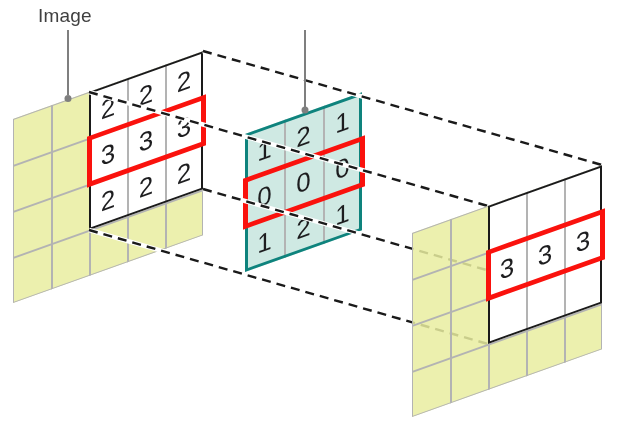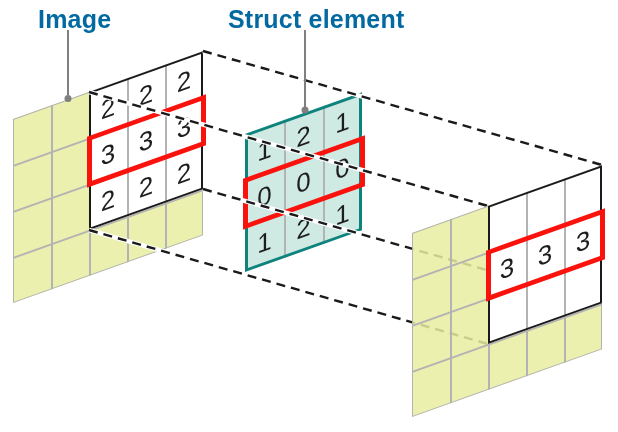--- a/index.html
+++ b/index.html
@@ -33,21 +33,21 @@
   .c0{left:19px;} .c1{left:57px;} .c2{left:95px;}
   .sc0{left:19.5px;} .sc1{left:58.5px;} .sc2{left:97.5px;}
   .r0{top:23px;} .r1{top:69px;} .r2{top:115px;}
   
   .lines-svg{position:absolute;left:0;top:0;z-index:3;pointer-events:none;}
   .casing{stroke:#ffffff;stroke-width:4.5;fill:none;}
   .dash{stroke:#1a1a1a;stroke-width:2.4;stroke-dasharray:9 6;fill:none;}
   .leader{stroke:#7f7f7f;stroke-width:2;fill:none;}
   .leader-dot{fill:#7f7f7f;stroke:none;}
   
-  .label{position:absolute;z-index:5;font-size:25px;color:#0369a1;letter-spacing:0.2px;font-weight:bold;}
+  .label{position:absolute;z-index:5;font-size:19px;color:#404040;letter-spacing:0.2px;}
   .label-image{left:38px;top:5px;}
   .label-struct{left:228px;top:5px;}
 </style>
 </head>
 <body>
 
 <div class="canvas">
 
   <div class="panel panel-image">
     <div class="vl" style="left:38px"></div>
@@ -134,15 +134,14 @@
       <div class="vl" style="left:76px"></div>
       <span class="digit c0 r1">3</span>
       <span class="digit c1 r1">3</span>
       <span class="digit c2 r1">3</span>
       <div class="edge-black"></div>
     </div>
     <div class="band band-side"></div>
   </div>
 
   <div class="label label-image">Image</div>
-  <div class="label label-struct">Struct element</div>
 
 </div>
 
 </body></html>

